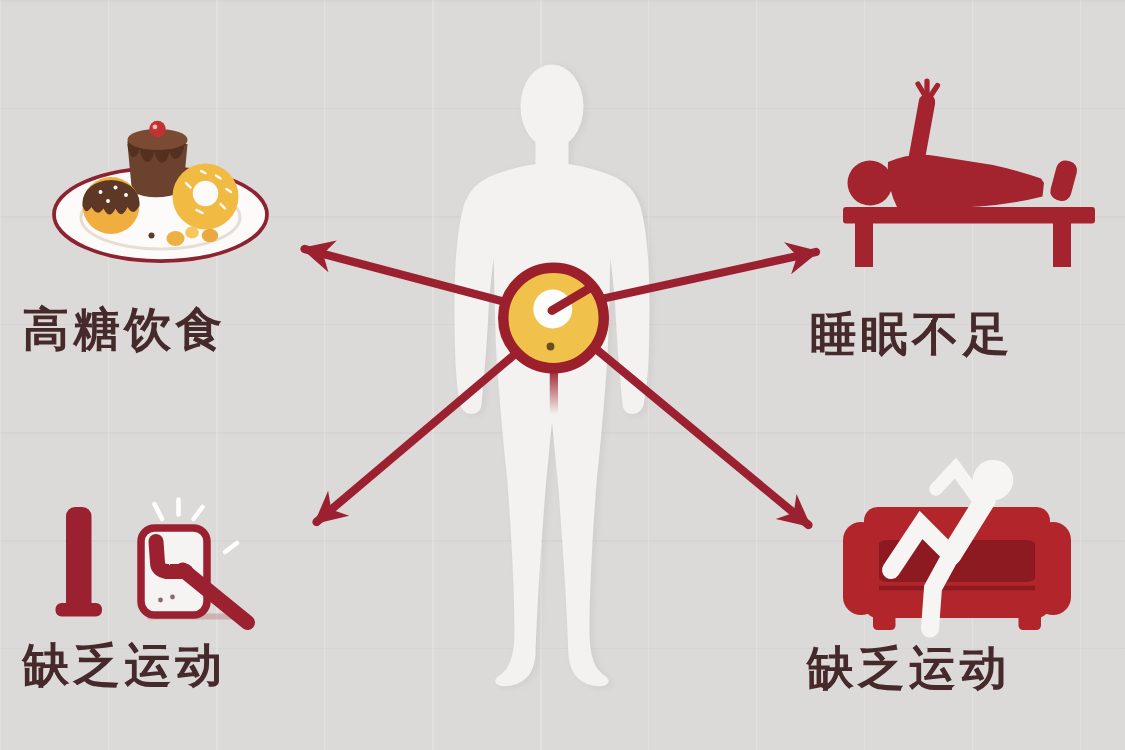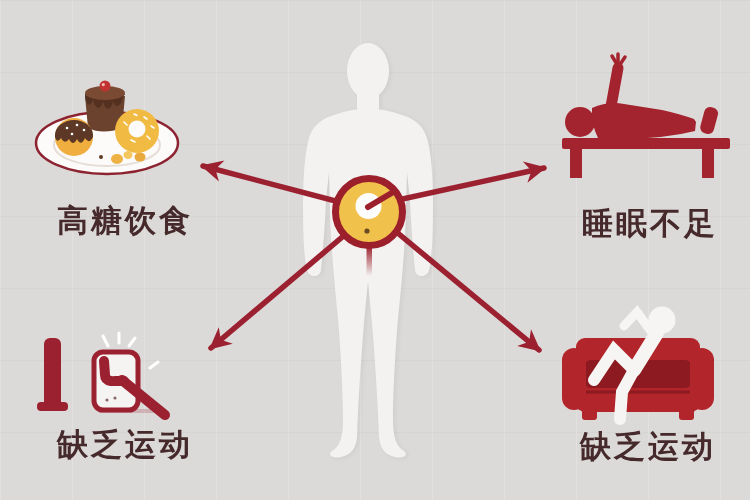--- a/index.html
+++ b/index.html
@@ -11,21 +11,21 @@
     background-image:
       repeating-linear-gradient(to right, rgba(255,255,255,.20) 0 1px, rgba(255,255,255,0) 1px 72px),
       repeating-linear-gradient(to bottom, rgba(110,108,105,.05) 0 1px, rgba(0,0,0,0) 1px 72px);
     font-family:"DejaVu Sans","Liberation Sans",sans-serif;
   }
   .layer{position:absolute;left:0;top:0;}
   .icon{position:absolute;}
   .label{
     position:absolute;
     width:220px;
-    text-align:center;
+    text-align:left;
     font-size:31px;
     font-weight:700;
     letter-spacing:3px;
     line-height:34px;
     color:#45292b;
     user-select:none;
   }
   .lbl-tl{left:15px;top:203px;}
   .lbl-tr{left:540px;top:206px;}
   .lbl-bl{left:15px;top:427px;}

